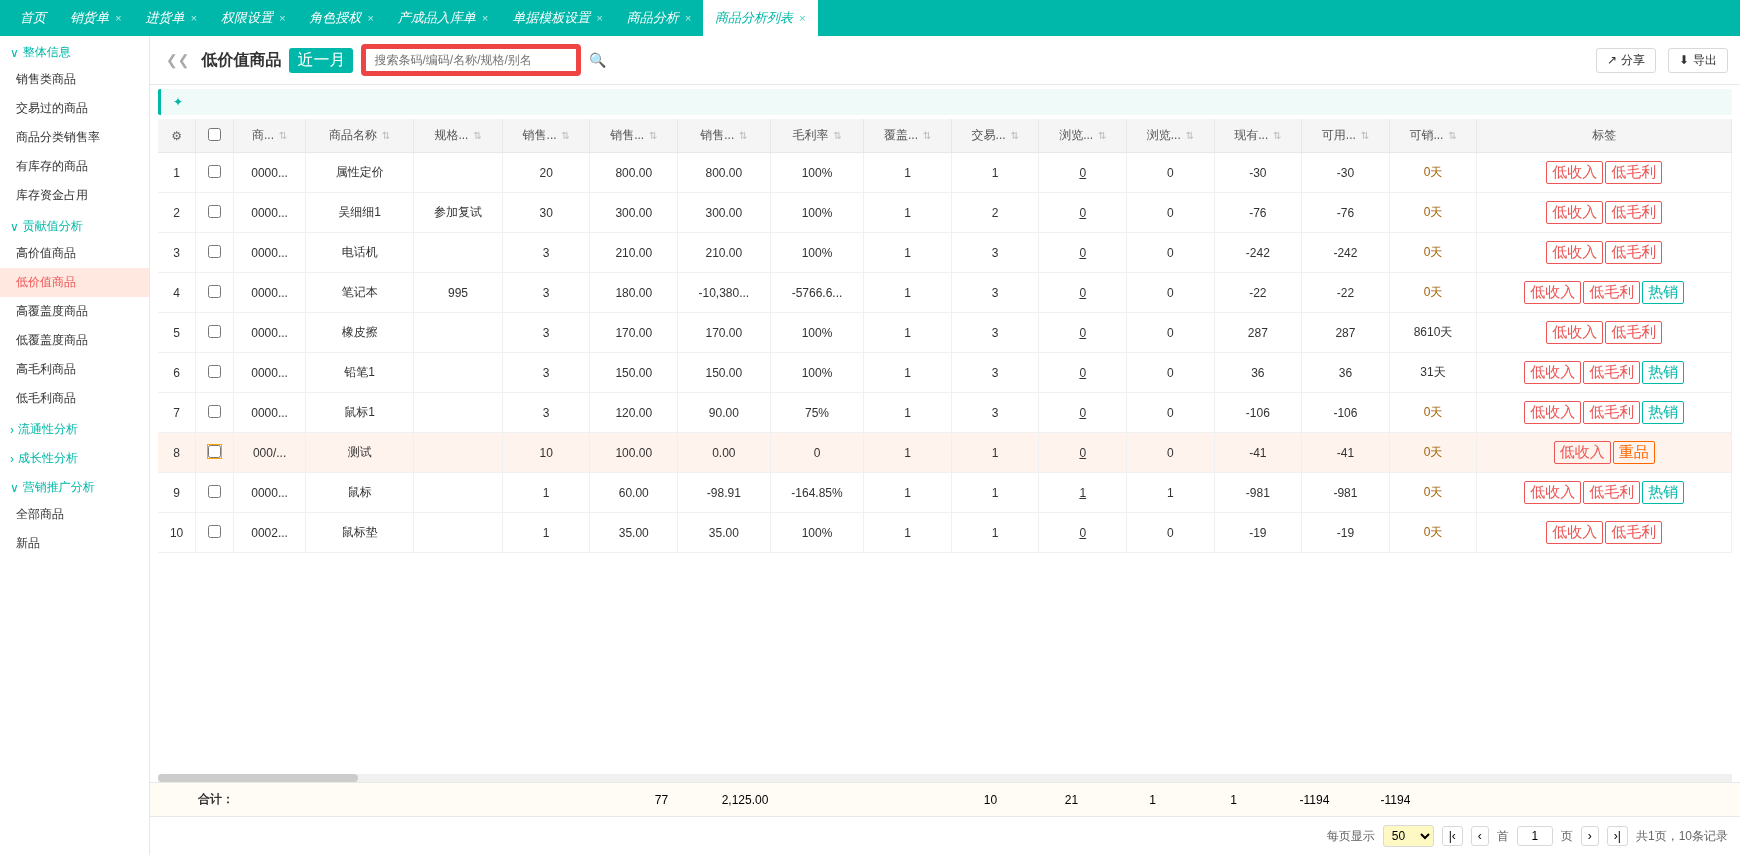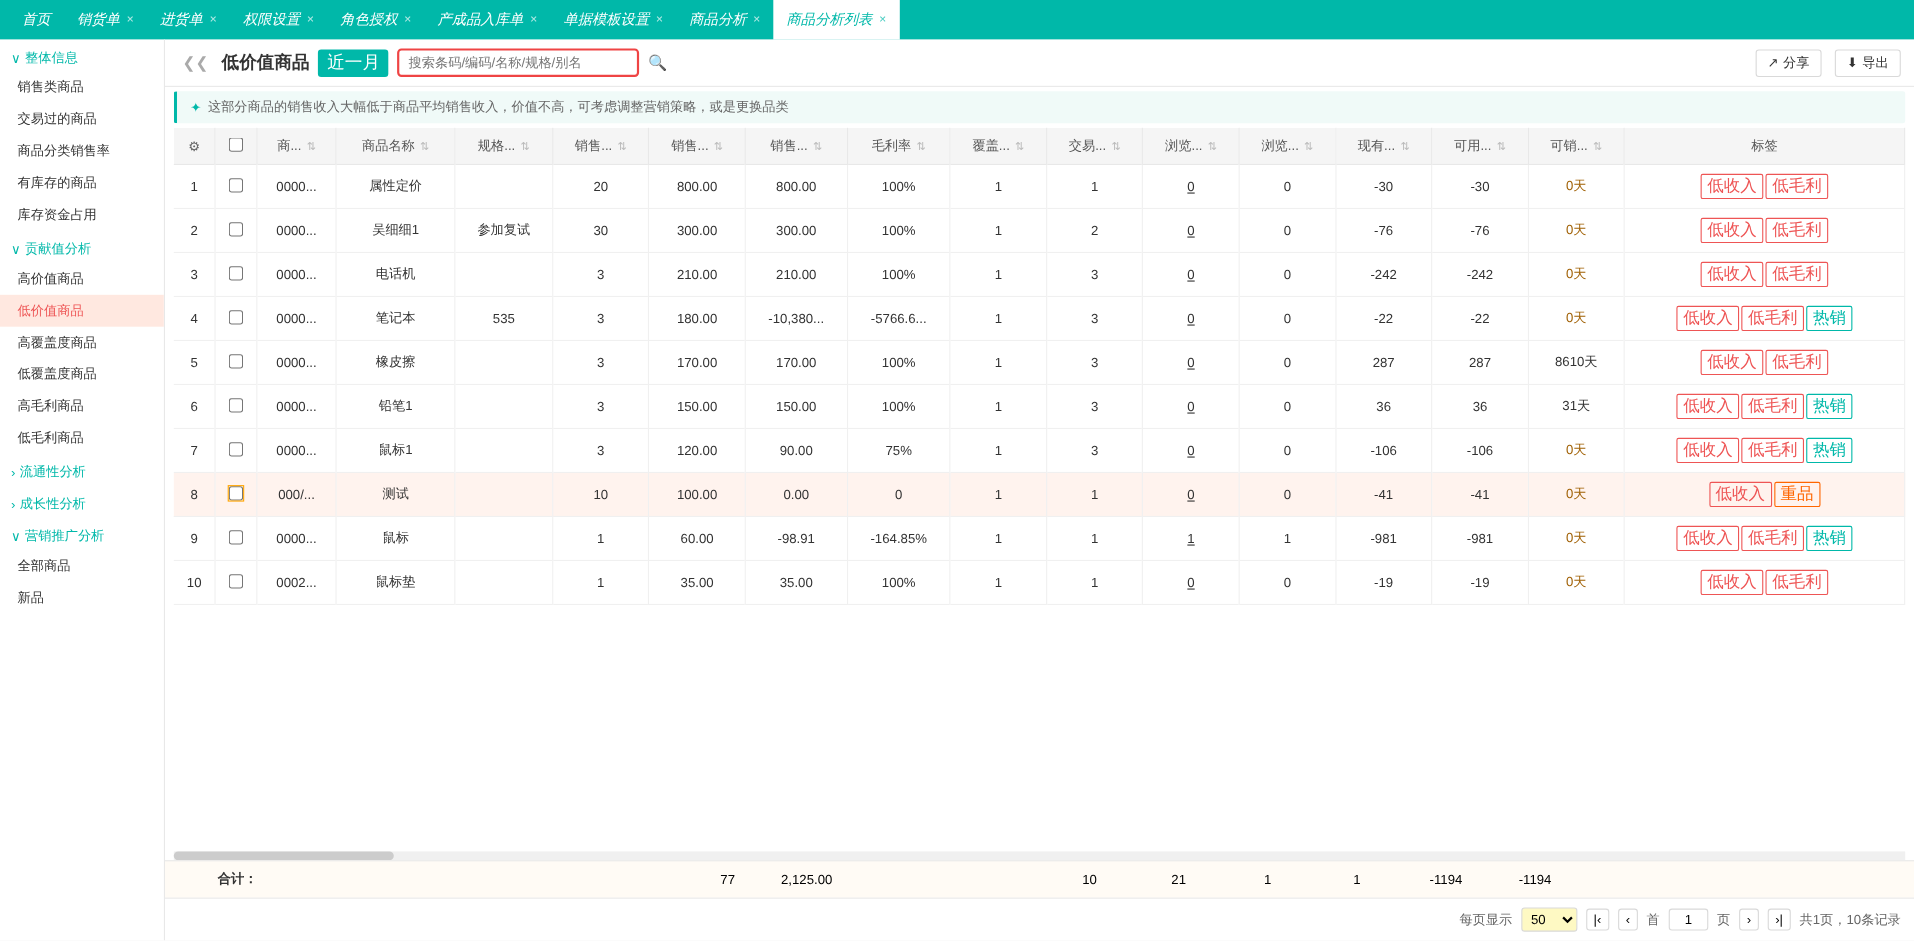--- a/index.html
+++ b/index.html
@@ -89,21 +89,21 @@
     }
     .filter-tag {
       background: #00b8a9;
       color: #fff;
       padding: 2px 8px;
       border-radius: 3px;
       font-size: 16px;
       cursor: pointer;
     }
     .search-box {
-      border: 2px solid #ef4444;
+      border: 5px solid #ef4444;
       border-radius: 4px;
       padding: 4px 8px;
       width: 220px;
       outline: none;
       color: #3b82f6;
     }
     .search-icon { color: #00b8a9; cursor: pointer; font-size: 14px; }
     .header-right {
       margin-left: auto;
       display: flex;
@@ -309,21 +309,20 @@
         </button>
         <button class="action-btn">
           <span>⬇</span>
           <span>导出</span>
         </button>
       </div>
     </div>
 
     <div class="info-banner">
       <span class="star">✦</span>
-      <span>这部分商品的销售收入大幅低于商品平均销售收入，价值不高，可考虑调整营销策略，或是更换品类</span>
     </div>
 
     <div class="table-wrapper">
       <table>
         <thead>
           <tr>
 
           <th><span class="settings-icon">⚙</span></th>
               <th><input type="checkbox" class="cb" style=""></th>
               <th>商...<span class="sort-icon"> ⇅</span></th>
@@ -400,21 +399,21 @@
               <td>-242</td>
               <td>-242</td>
               <td><span class="days-0">0天</span></td>
               <td><span class="tag tag-red">低收入</span><span class="tag tag-red">低毛利</span></td>
             </tr>
             <tr>
               <td>4</td>
               <td><input type="checkbox" class="cb" style=""></td>
               <td>0000...</td>
               <td>笔记本</td>
-              <td>535</td>
+              <td>995</td>
               <td>3</td>
               <td>180.00</td>
               <td>-10,380...</td>
               <td>-5766.6...</td>
               <td>1</td>
               <td>3</td>
               <td><span class="underline">0</span></td>
               <td>0</td>
               <td>-22</td>
               <td>-22</td>
@@ -545,21 +544,21 @@
 
     <div class="footer-total">
   <span class="footer-label">合计：</span>
   <div style="flex:1; display:flex; gap:16px; padding-left:20px;">
     <span style="width:30px"></span>
     <span style="width:30px"></span>
     <span style="width:60px"></span>
     <span style="width:100px"></span>
     <span style="width:55px"></span>
     <span style="width:65px; text-align:center">77</span>
-    <span style="width:70px; text-align:left">2,125.00</span>
+    <span style="width:70px; text-align:center">2,125.00</span>
     <span style="width:65px"></span>
     <span style="width:65px"></span>
     <span style="width:65px; text-align:center">10</span>
     <span style="width:65px; text-align:center">21</span>
     <span style="width:65px; text-align:center">1</span>
     <span style="width:65px; text-align:center">1</span>
     <span style="width:65px; text-align:center">-1194</span>
     <span style="width:65px; text-align:center">-1194</span>
   </div>
 </div>

